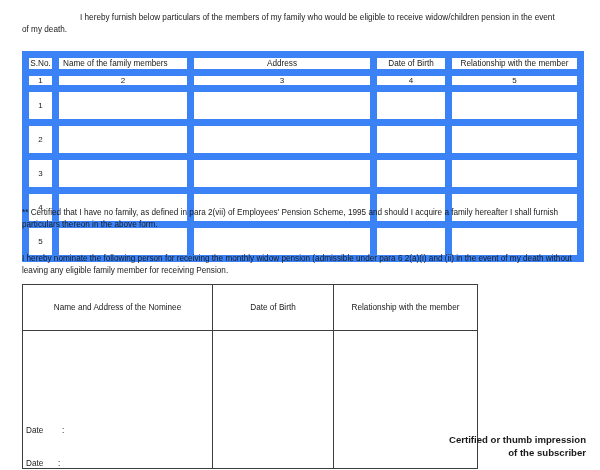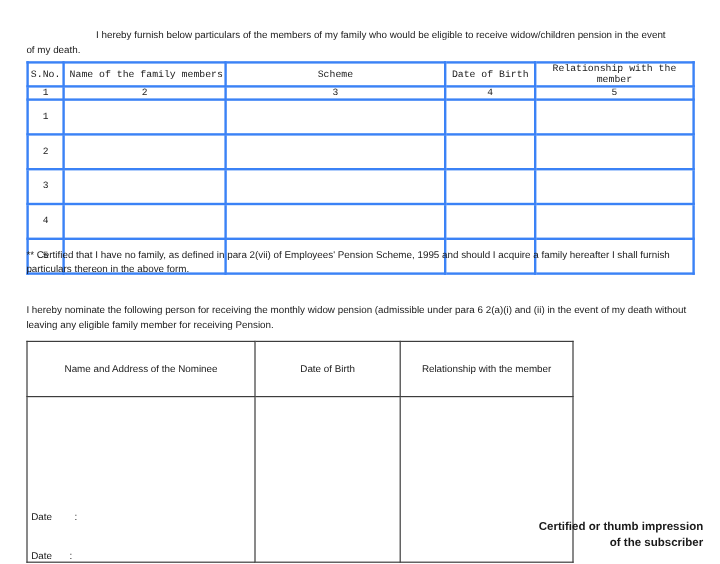--- a/index.html
+++ b/index.html
@@ -31,45 +31,44 @@
     width: 600px;
     text-align: center;
     font-size: 10.5px;
     font-weight: bold;
     letter-spacing: 0.1px;
   }
 
   
   .intro-para {
     position: absolute;
-    top: 24px;
+    top: 12px;
     left: 22px;
     width: 540px;
     font-size: 8.2px;
     line-height: 11.5px;
     text-indent: 58px;
   }
 
   
   .family-table {
     position: absolute;
     top: 51px;
     left: 22px;
     width: 555px;
     border-collapse: collapse;
     table-layout: fixed;
     font-size: 8px;
   }
   .family-table td, .family-table th {
-    border: 2px solid #3b82f6;
+    border: 7px solid #3b82f6;
     padding: 0;
     font-weight: normal;
     text-align: center;
     vertical-align: middle;
-    font-family: Liberation Mono, monospace;
   }
   .family-table thead th {
     height: 11px;
     font-size: 8.2px;
   }
   .family-table thead th.col-name {
     text-align: left;
     padding-left: 4px;
   }
   .family-table tr.numrow td {
@@ -188,21 +187,21 @@
       <col class="cw1">
         <col class="cw2">
         <col class="cw3">
         <col class="cw4">
         <col class="cw5">
     </colgroup>
     <thead>
       <tr>
         <th>S.No.</th>
         <th class="col-name">Name of the family members</th>
-        <th>Scheme</th>
+        <th>Address</th>
         <th>Date of Birth</th>
         <th>Relationship with the member</th>
       </tr>
       <tr class="numrow">
         <td>1</td>
         <td>2</td>
         <td>3</td>
         <td>4</td>
         <td>5</td>
       </tr>

